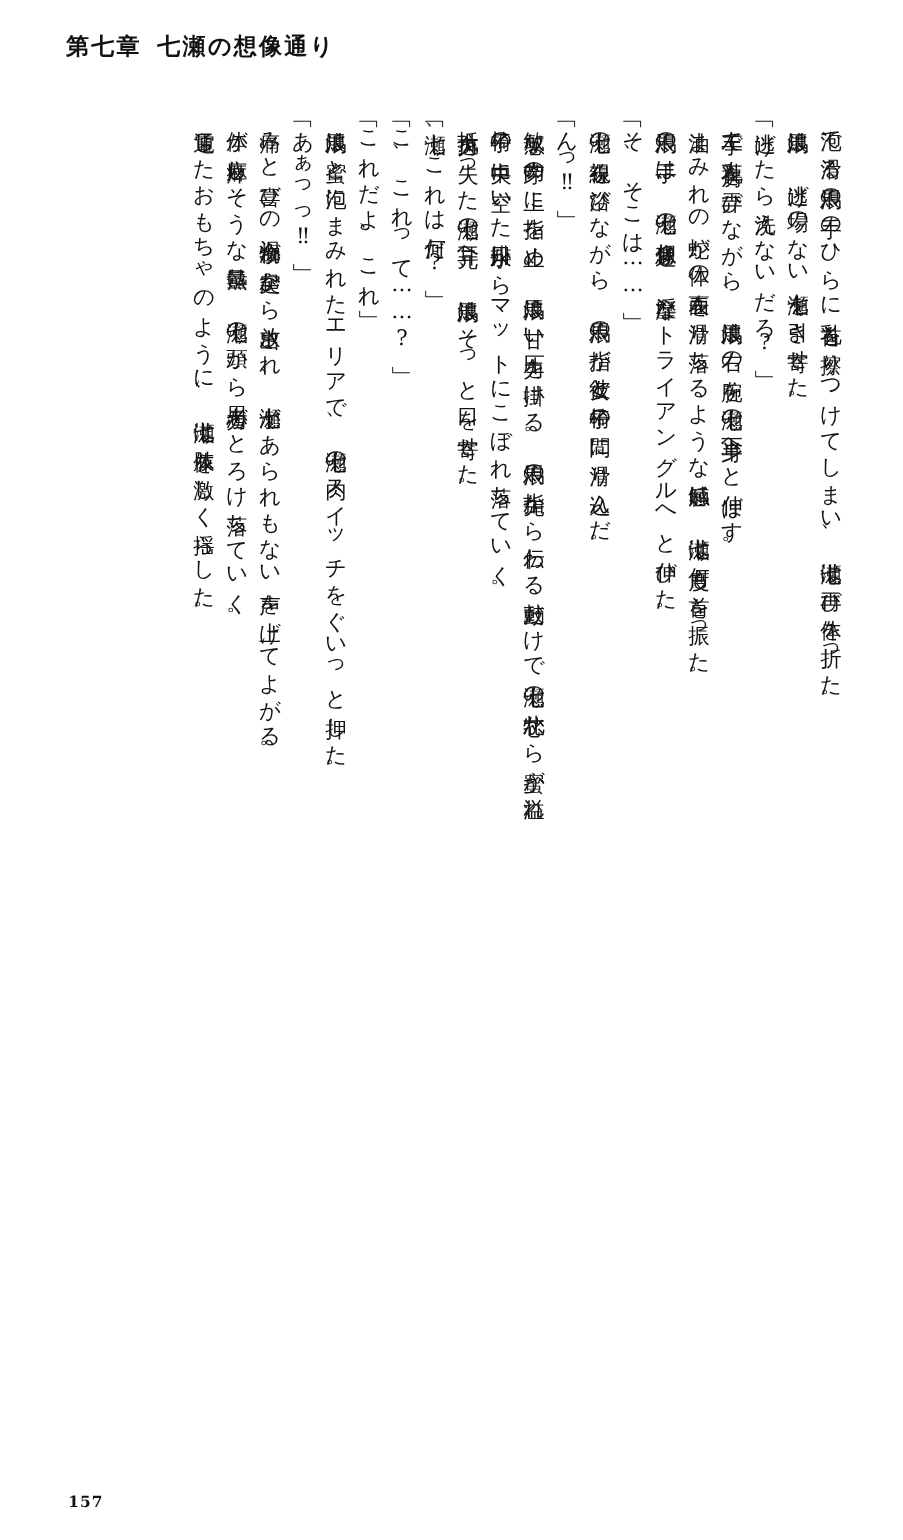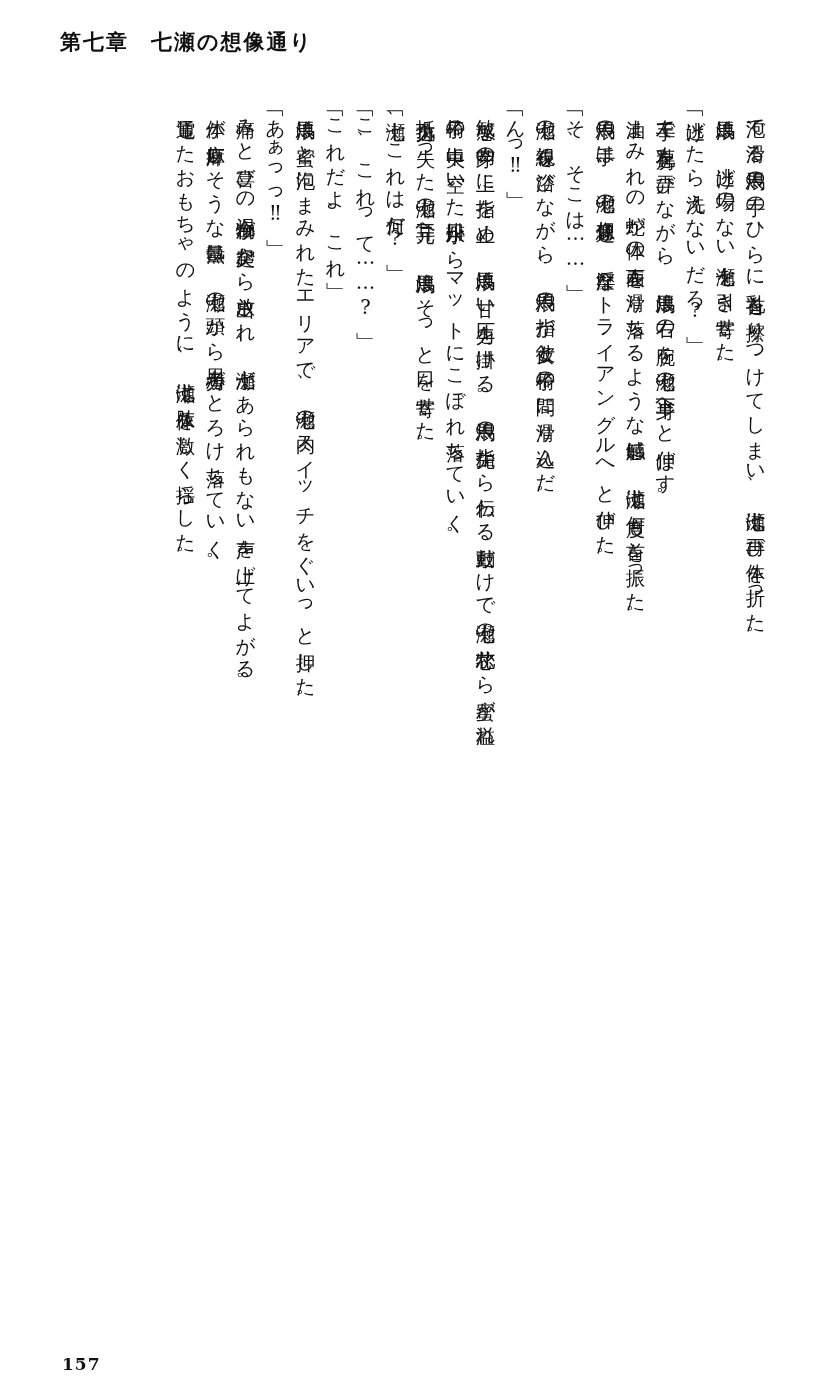--- a/index.html
+++ b/index.html
@@ -26,21 +26,21 @@
     position: absolute;
     top: 28px;
     left: 60px;
     font-size: 21px;
     font-weight: bold;
     letter-spacing: 2px;
     white-space: nowrap;
     color: #111;
   }
   .chapter-heading .chapter-num {
-    margin-right: 22px;
+    margin-right: 14px;
   }
 
   
   .body-text {
     position: absolute;
     top: 104px;
     right: 56px;
     left: 56px;
     height: 1190px;
     display: flex;
@@ -66,21 +66,21 @@
 
   
   .col.quote {
     padding-top: 0px;
   }
 
   .page-number {
     position: absolute;
     left: 62px;
     bottom: 26px;
-    font-size: 17px;
+    font-size: 14px;
     font-weight: bold;
     letter-spacing: 1px;
     color: #111;
   }
 </style>
 </head>
 <body>
 
 <div class="page">
 

